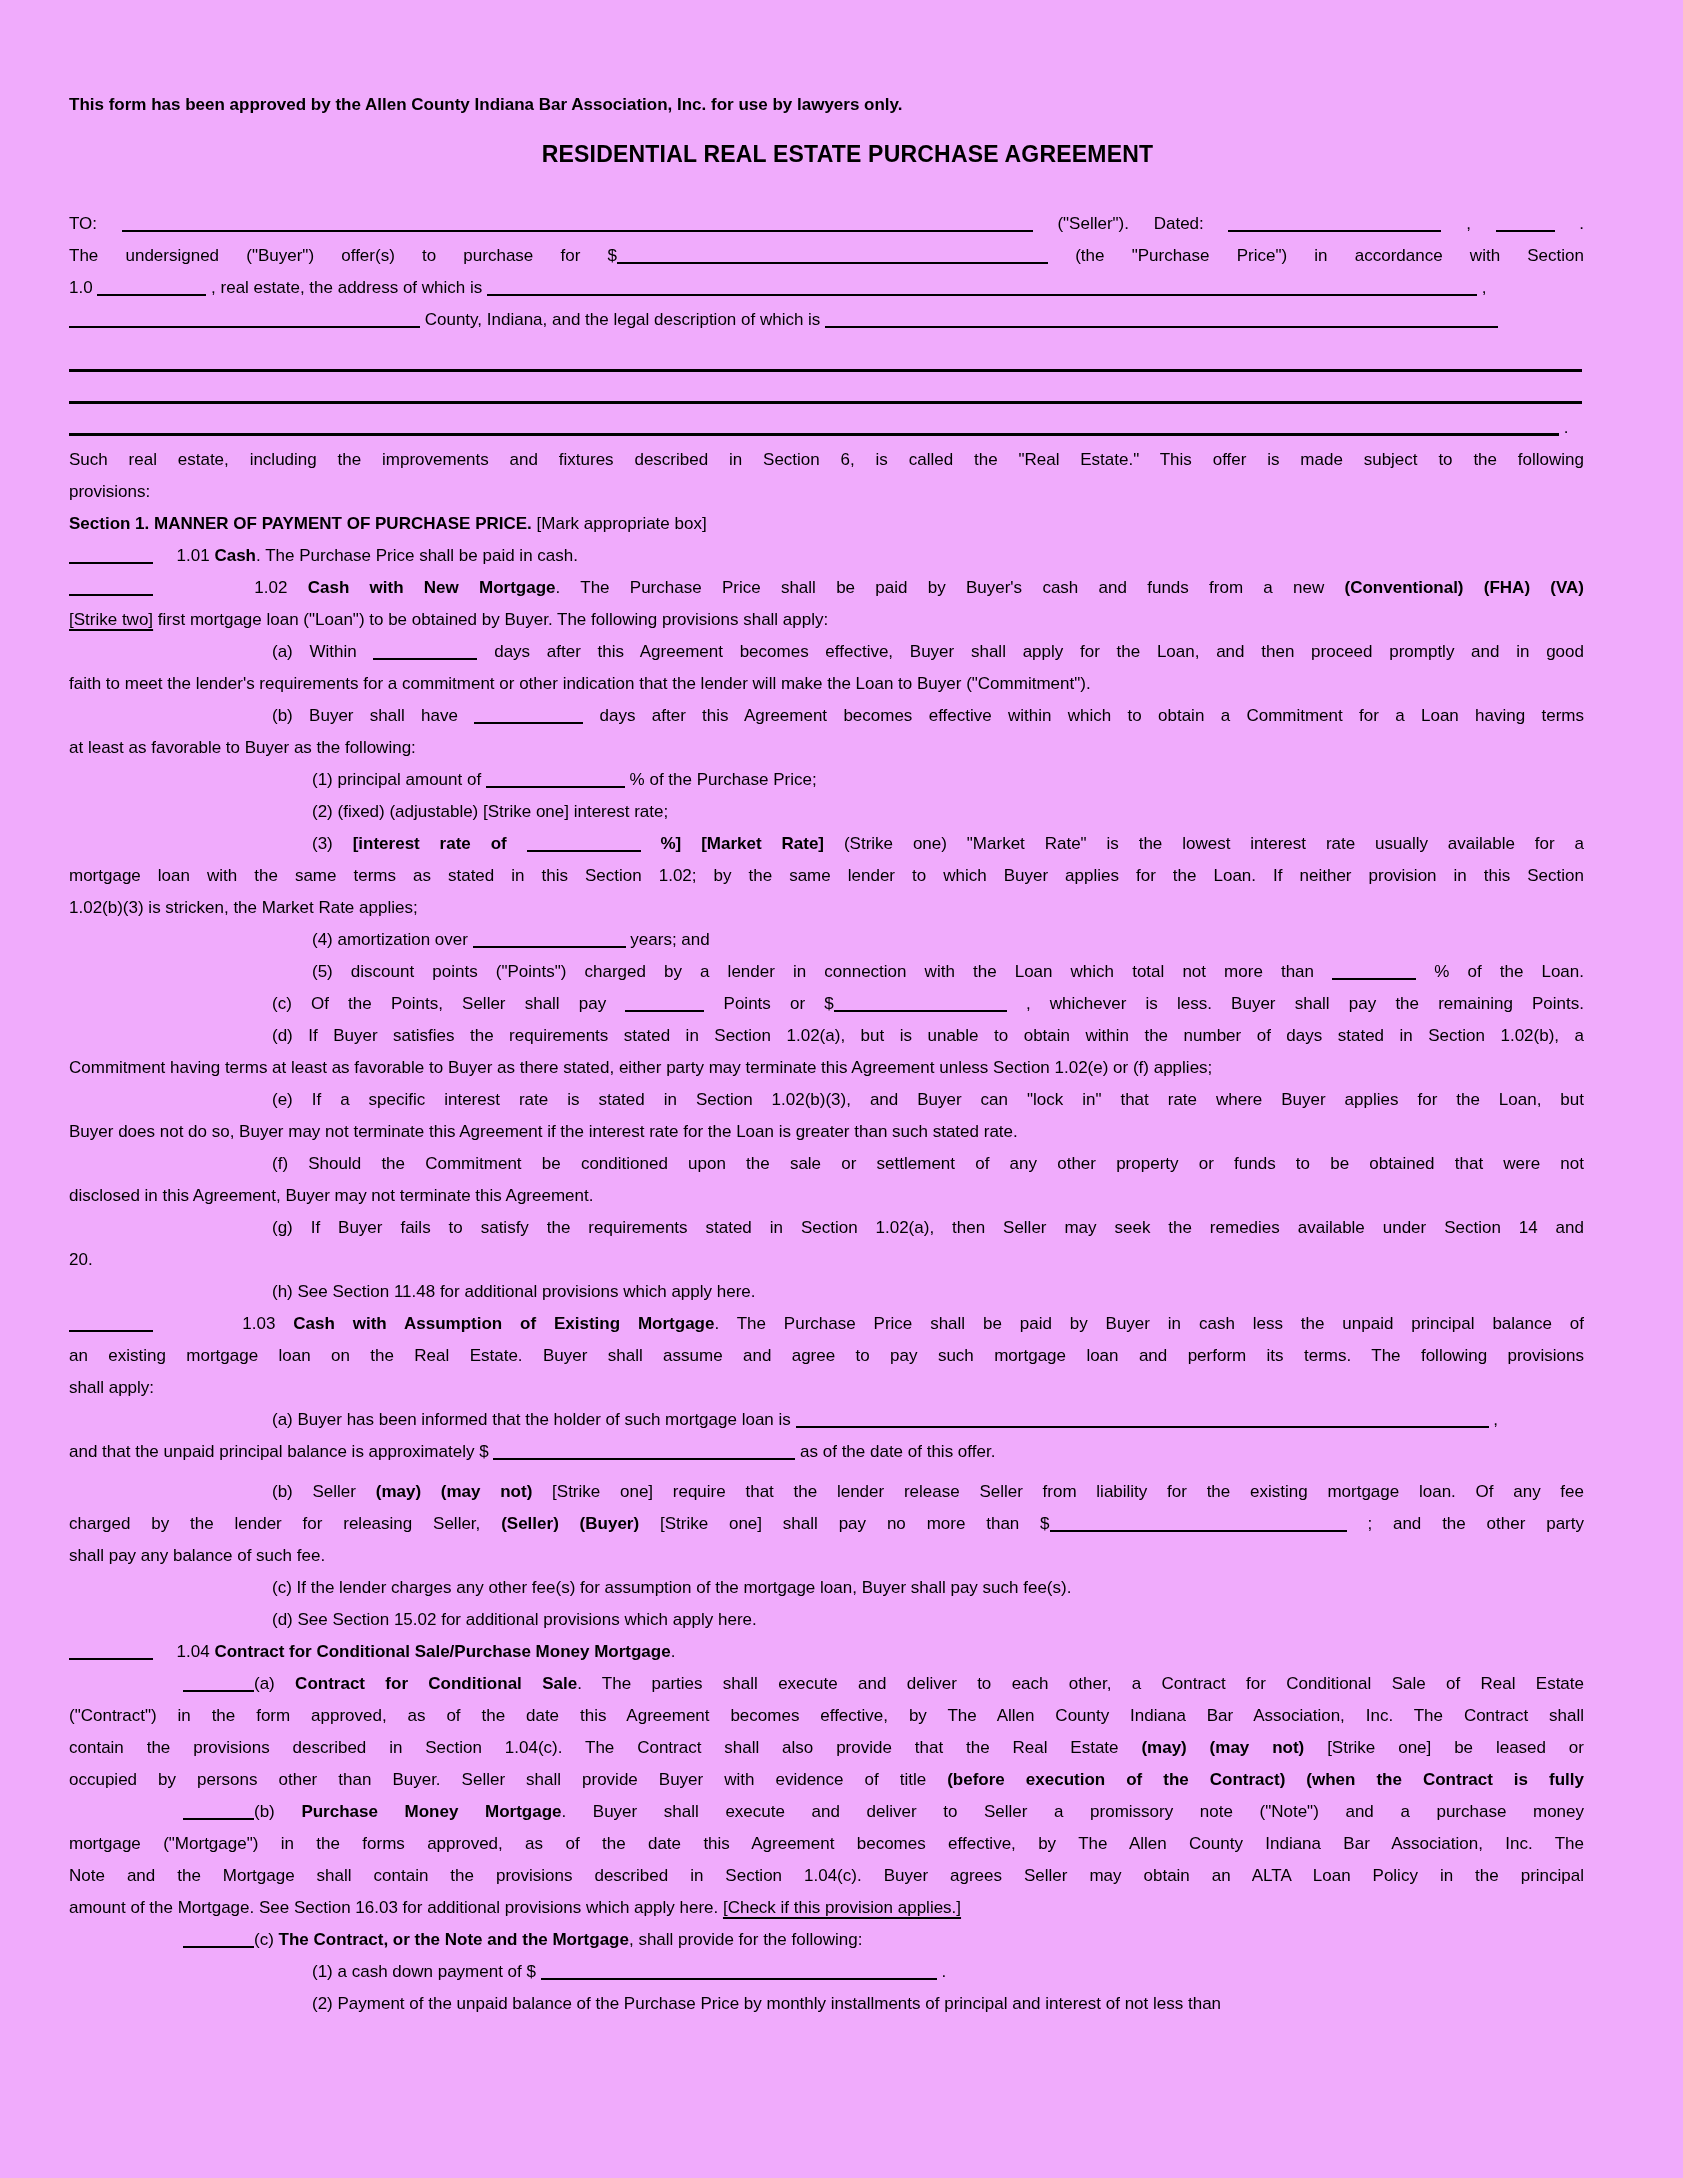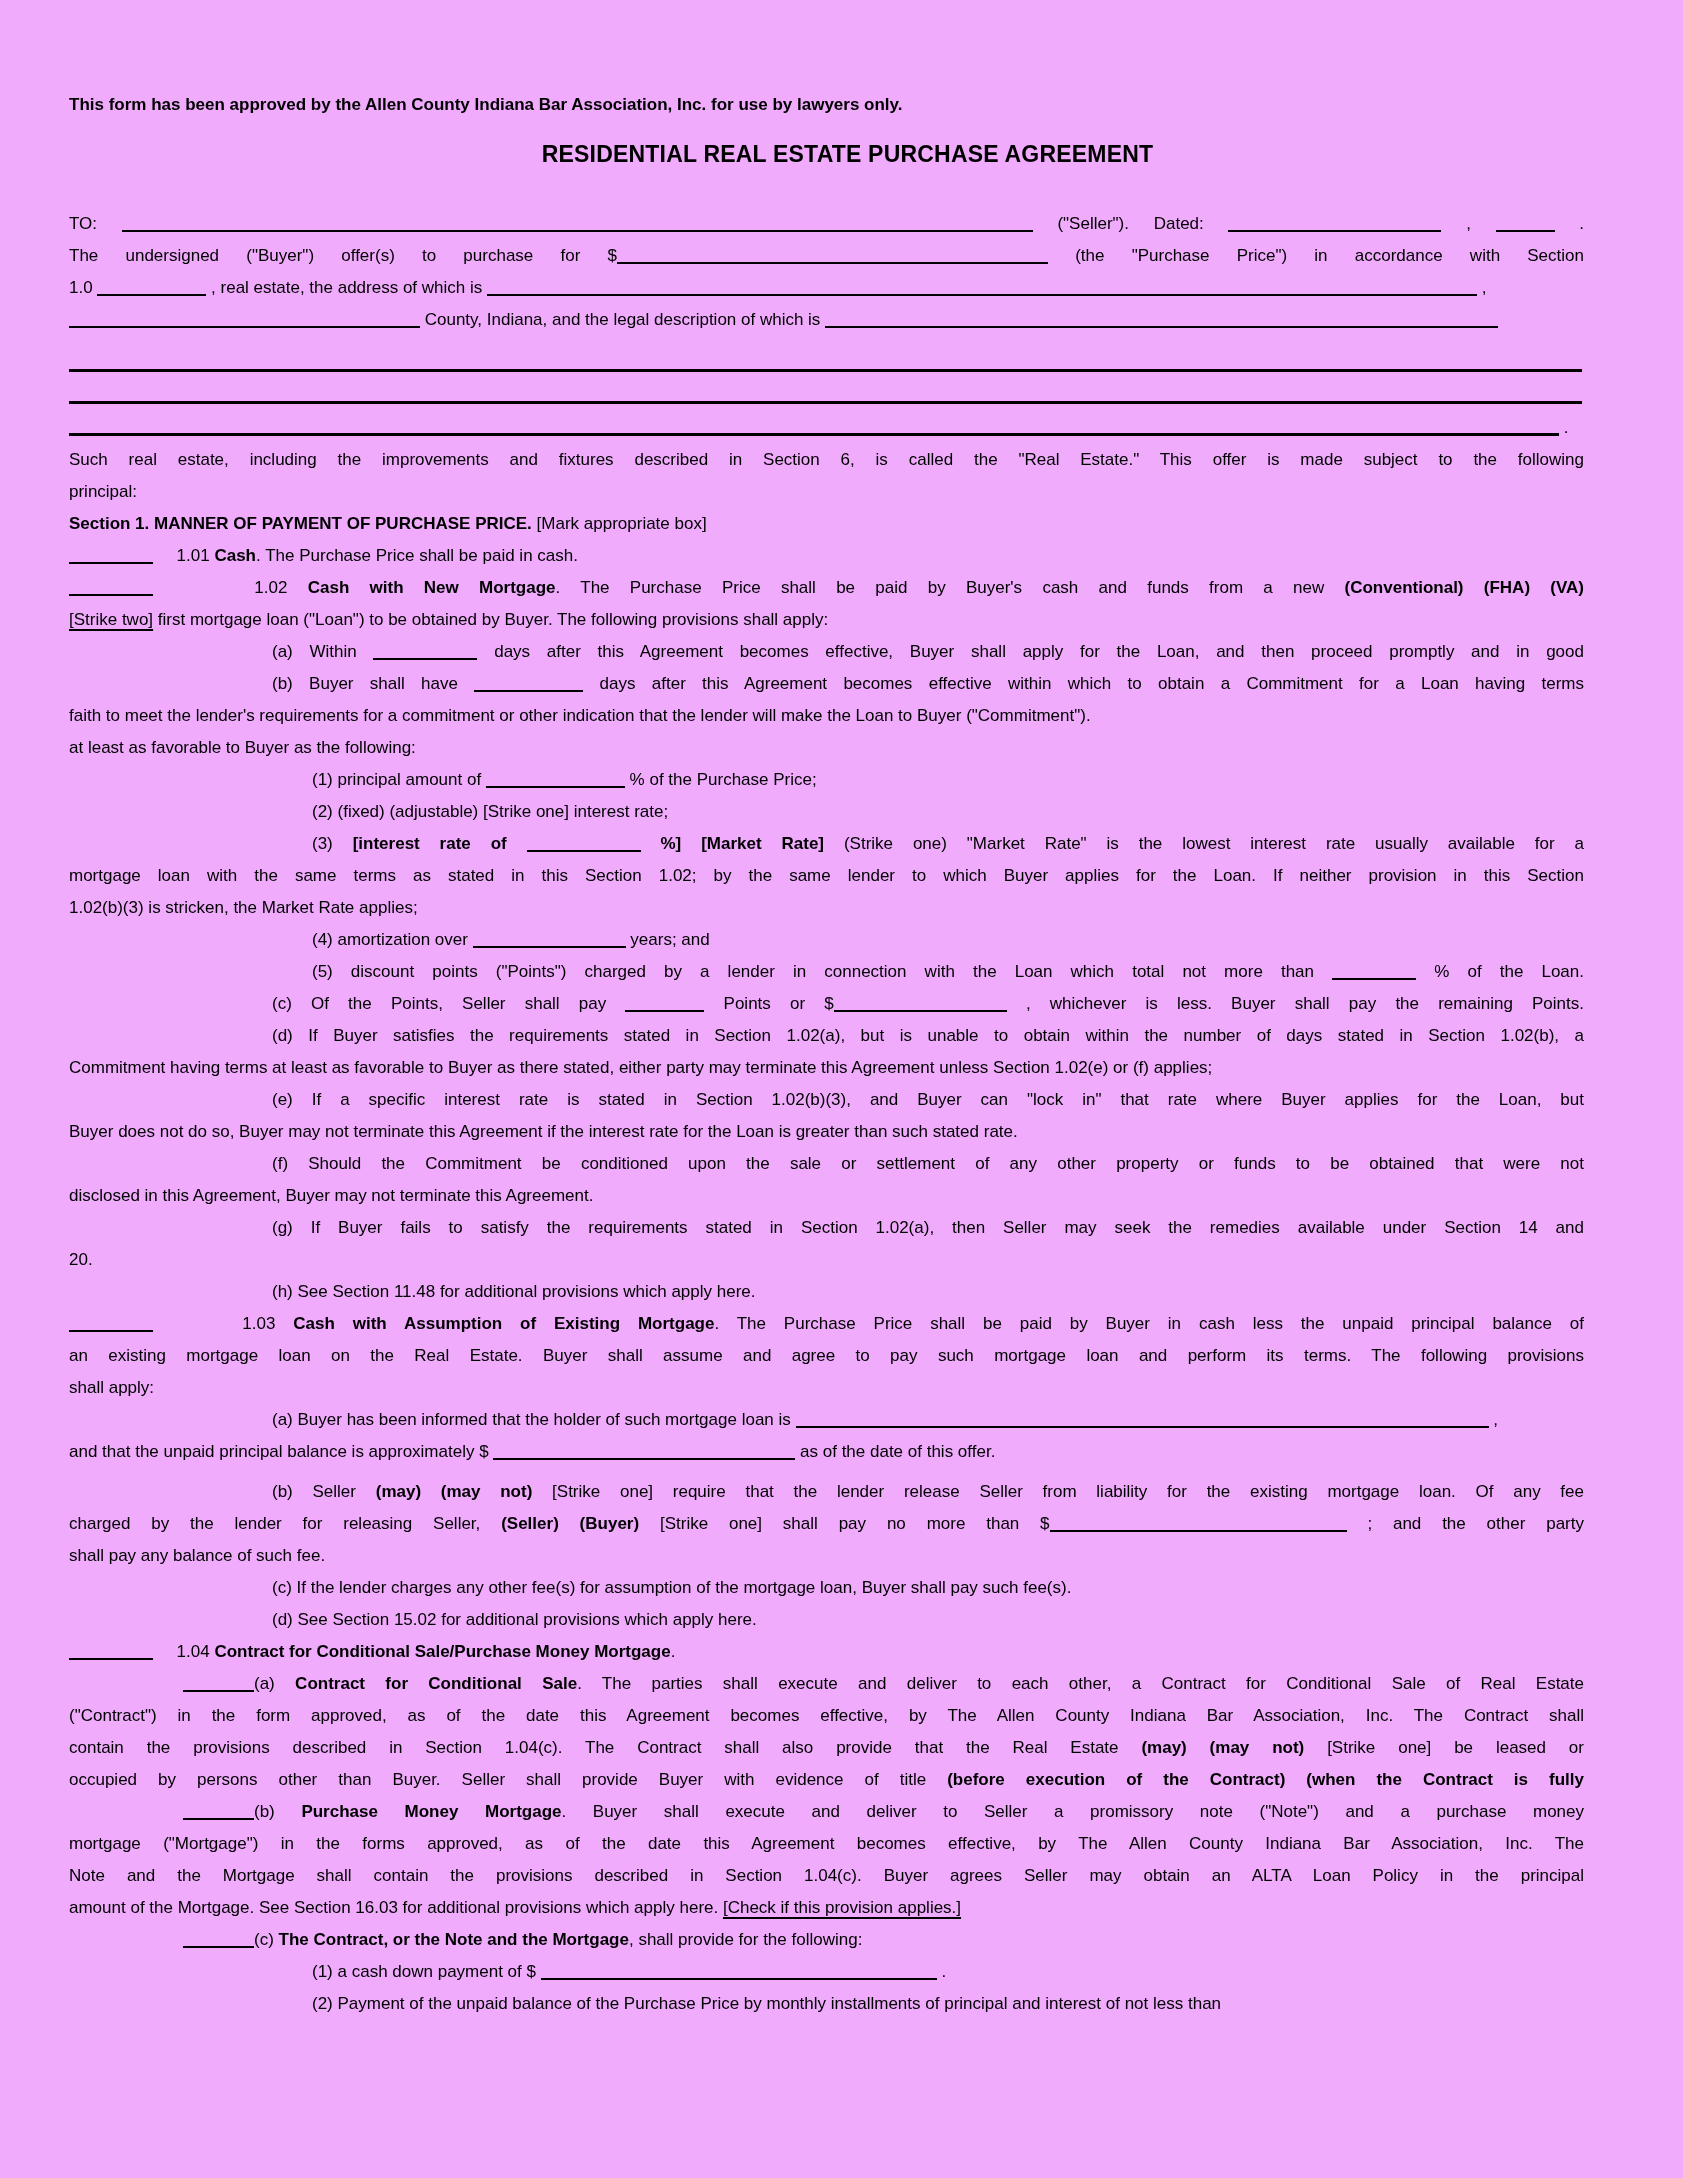--- a/index.html
+++ b/index.html
@@ -25,28 +25,28 @@
   <div class="title">RESIDENTIAL REAL ESTATE PURCHASE AGREEMENT</div>
   <div class="form-body">
       <div class="line j"><span class="">TO: </span><span class="bl" style="width: 911px;"></span><span class=""> ("Seller"). Dated: </span><span class="bl" style="width: 213px;"></span><span class=""> , </span><span class="bl" style="width: 59px;"></span><span class=""> .</span></div>
       <div class="line j"><span class="">The undersigned ("Buyer") offer(s) to purchase for $</span><span class="bl" style="width: 431px;"></span><span class=""> (the "Purchase Price") in accordance with Section</span></div>
       <div class="line"><span class="">1.0 </span><span class="bl" style="width: 109px;"></span><span class=""> , real estate, the address of which is </span><span class="bl" style="width: 990px;"></span><span class=""> ,</span></div>
       <div class="line"><span class="bl" style="width: 351px;"></span><span class=""> County, Indiana, and the legal description of which is </span><span class="bl" style="width: 673px;"></span></div>
       <div class="line" style="margin-top: 12px;"><span class="bl" style="width: 1513px; border-bottom-width: 3px;"></span></div>
       <div class="line"><span class="bl" style="width: 1513px; border-bottom-width: 3px;"></span></div>
       <div class="line"><span class="bl" style="width: 1490px; border-bottom-width: 3px;"></span><span class=""> .</span></div>
       <div class="line j"><span class="">Such real estate, including the improvements and fixtures described in Section 6, is called the "Real Estate." This offer is made subject to the following</span></div>
-      <div class="line"><span class="">principal:</span></div>
+      <div class="line"><span class="">provisions:</span></div>
       <div class="line"><span class="b">Section 1. MANNER OF PAYMENT OF PURCHASE PRICE.</span><span class=""> [Mark appropriate box]</span></div>
       <div class="line"><span class="bl" style="width: 84px;"></span><span class="">&nbsp;&nbsp;&nbsp;&nbsp; 1.01  </span><span class="b">Cash</span><span class="">. The Purchase Price shall be paid in cash.</span></div>
       <div class="line j"><span class="bl" style="width: 84px;"></span><span class="">&nbsp;&nbsp;&nbsp;&nbsp; 1.02  </span><span class="b">Cash with New Mortgage</span><span class="">. The Purchase Price shall be paid by Buyer's cash and funds from a new  </span><span class="b">(Conventional)  (FHA)   (VA)</span></div>
       <div class="line"><span class="u">[Strike two]</span><span class=""> first  mortgage loan ("Loan") to be obtained by Buyer. The following provisions shall apply:</span></div>
       <div class="line i1 j"><span class="">(a)  Within </span><span class="bl" style="width: 104px;"></span><span class=""> days after this Agreement becomes effective, Buyer shall apply for the Loan, and then proceed promptly and in  good</span></div>
+      <div class="line"><span class="">faith to meet the lender's requirements for a commitment or other indication that the lender will make the Loan to Buyer ("Commitment").</span></div>
       <div class="line i1 j"><span class="">(b)  Buyer shall have </span><span class="bl" style="width: 109px;"></span><span class=""> days after this Agreement becomes effective within which to obtain a Commitment for a Loan having terms</span></div>
-      <div class="line"><span class="">faith to meet the lender's requirements for a commitment or other indication that the lender will make the Loan to Buyer ("Commitment").</span></div>
       <div class="line"><span class="">at least as favorable to Buyer as the following:</span></div>
       <div class="line i2"><span class="">(1)  principal amount of </span><span class="bl" style="width: 139px;"></span><span class=""> % of the Purchase Price;</span></div>
       <div class="line i2"><span class="">(2)  (fixed)  (adjustable)  [Strike one] interest rate;</span></div>
       <div class="line i2 j"><span class="">(3)  </span><span class="b">[interest rate of </span><span class="bl" style="width: 114px;"></span><span class="b"> %] [Market Rate]</span><span class="">    (Strike one) "Market Rate" is the lowest interest rate usually available for a</span></div>
       <div class="line j"><span class="">mortgage loan with the same terms as stated in this Section 1.02; by the same lender to which Buyer applies for the Loan.   If neither provision in this Section</span></div>
       <div class="line"><span class="">1.02(b)(3) is stricken, the Market Rate applies;</span></div>
       <div class="line i2"><span class="">(4)  amortization over </span><span class="bl" style="width: 153px;"></span><span class=""> years; and</span></div>
       <div class="line i2 j"><span class="">(5)  discount points ("Points") charged by a lender in connection with the Loan which total not more than </span><span class="bl" style="width: 84px;"></span><span class=""> % of the Loan.</span></div>
       <div class="line i1 j"><span class="">(c)  Of the Points, Seller shall pay </span><span class="bl" style="width: 79px;"></span><span class=""> Points or $</span><span class="bl" style="width: 173px;"></span><span class=""> , whichever is less. Buyer shall pay the remaining Points.</span></div>
       <div class="line i1 j"><span class="">(d)  If Buyer satisfies the requirements stated in Section 1.02(a), but is unable to obtain within the number of days stated in Section 1.02(b), a</span></div>

